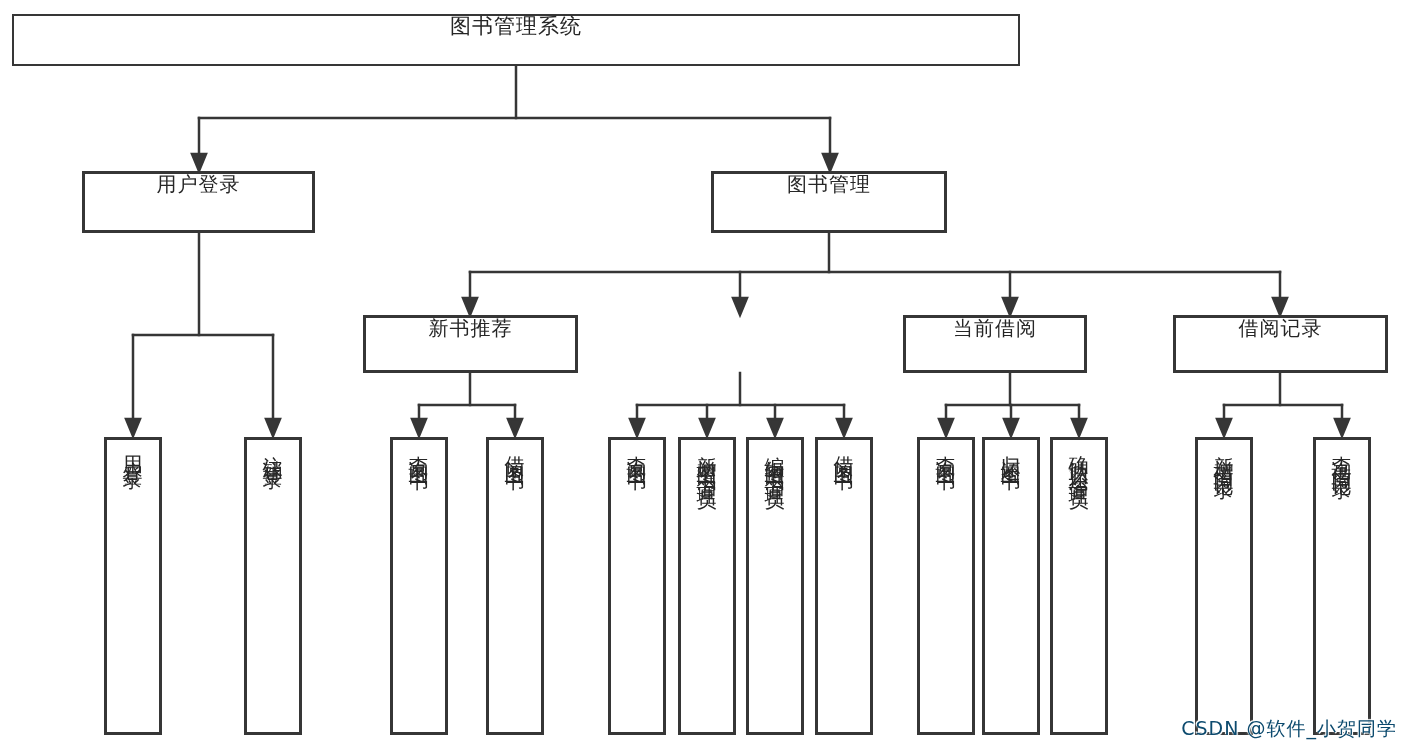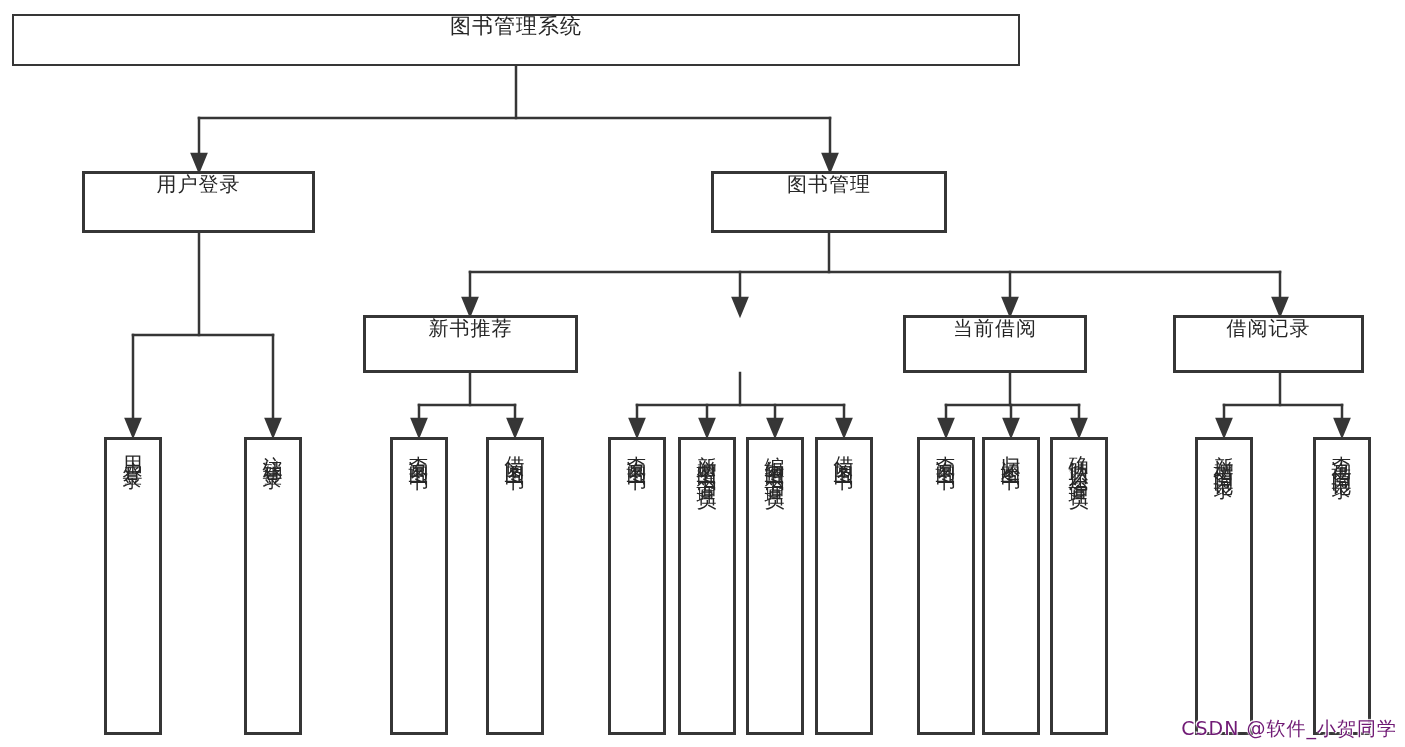--- a/index.html
+++ b/index.html
@@ -37,21 +37,21 @@
     text-orientation: upright;
     letter-spacing: 5px;
     white-space: normal;
     font-size: 20px;
   }
   .watermark {
     position: absolute;
     right: 8px;
     bottom: 5px;
     font-size: 19px;
-    color: #701a75;
+    color: #0c4a6e;
     letter-spacing: 1px;
     text-shadow: 0 0 3px #ffffff, 1px 1px 0 #ffffff, -1px -1px 0 #ffffff;
     white-space: nowrap;
     margin-top: 36px;
   }
 </style>
 </head>
 <body>
 
 <div class="stage">
@@ -128,21 +128,21 @@
   <div class="node" style="left:363px; top:315px; width:215px; height:58px">
     <span>新书推荐</span>
   </div>
 
   <div class="node" style="left:711px; top:171px; width:236px; height:62px">
     <span>图书管理</span>
   </div>
   <div class="node" style="left:903px; top:315px; width:184px; height:58px">
     <span>当前借阅</span>
   </div>
-  <div class="node" style="left:1173px; top:315px; width:191px; height:58px">
+  <div class="node" style="left:1173px; top:315px; width:215px; height:58px">
     <span>借阅记录</span>
   </div>
 
   <div class="node v" style="left:104px; top:437px; width:58px; height:298px">
     <span>用户登录</span>
   </div>
   <div class="node v" style="left:244px; top:437px; width:58px; height:298px">
     <span>注销登录</span>
   </div>
 

